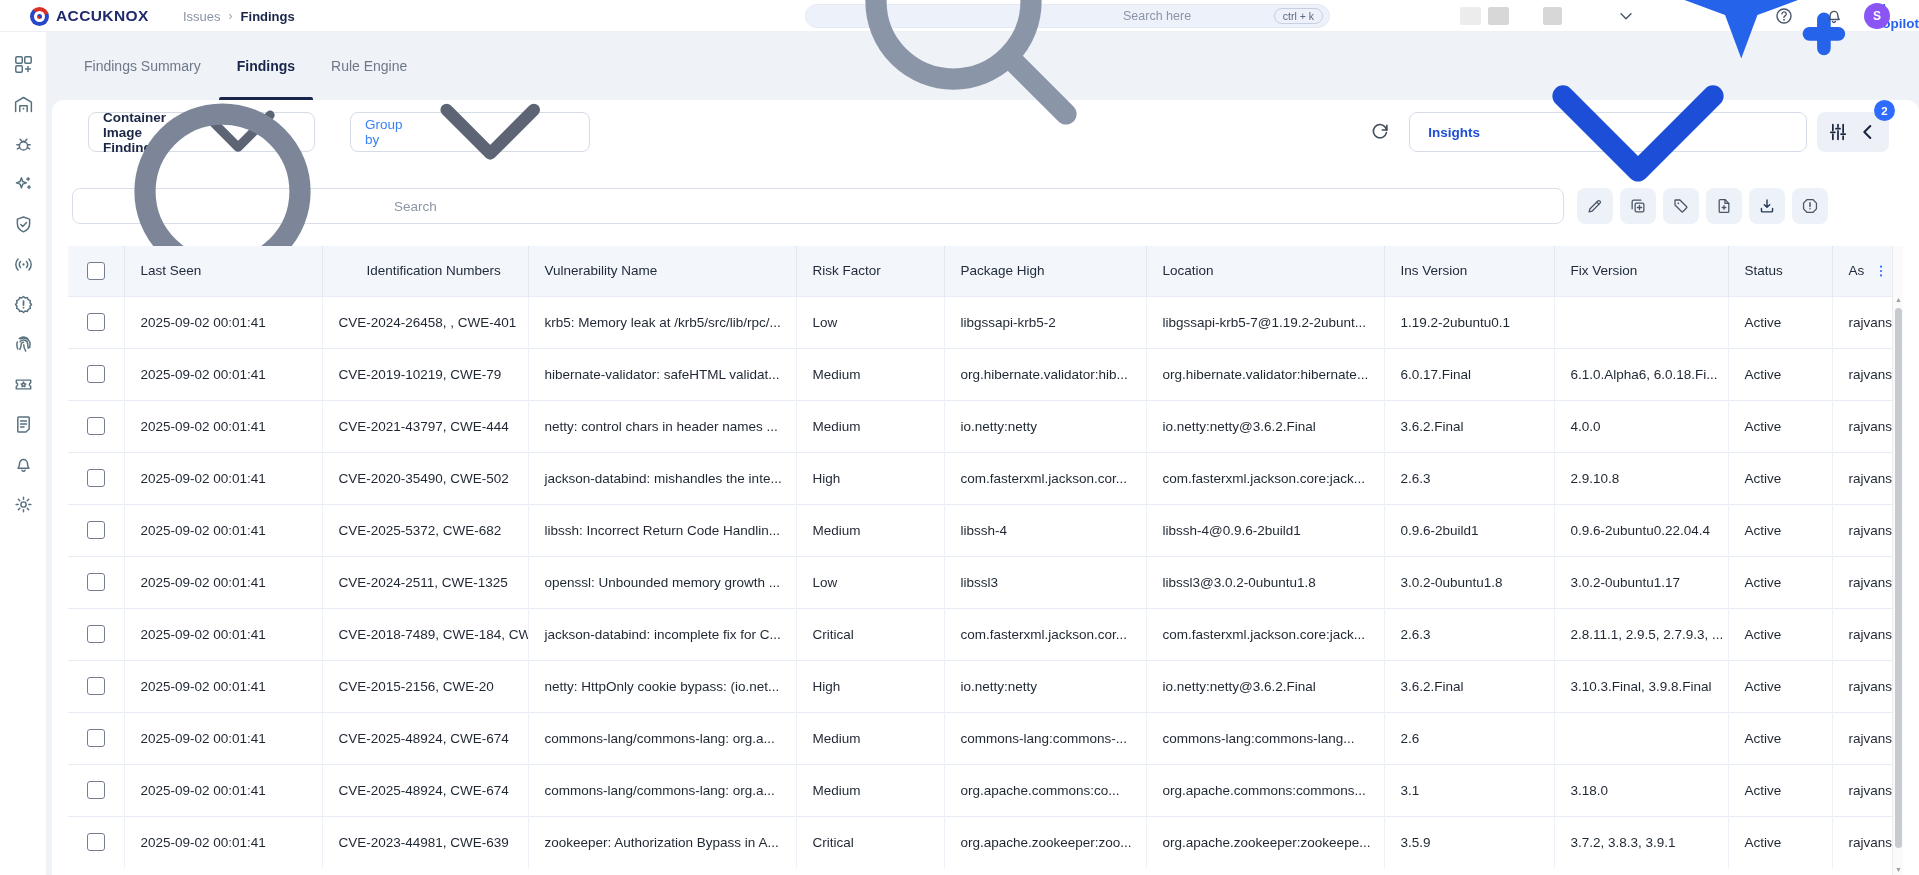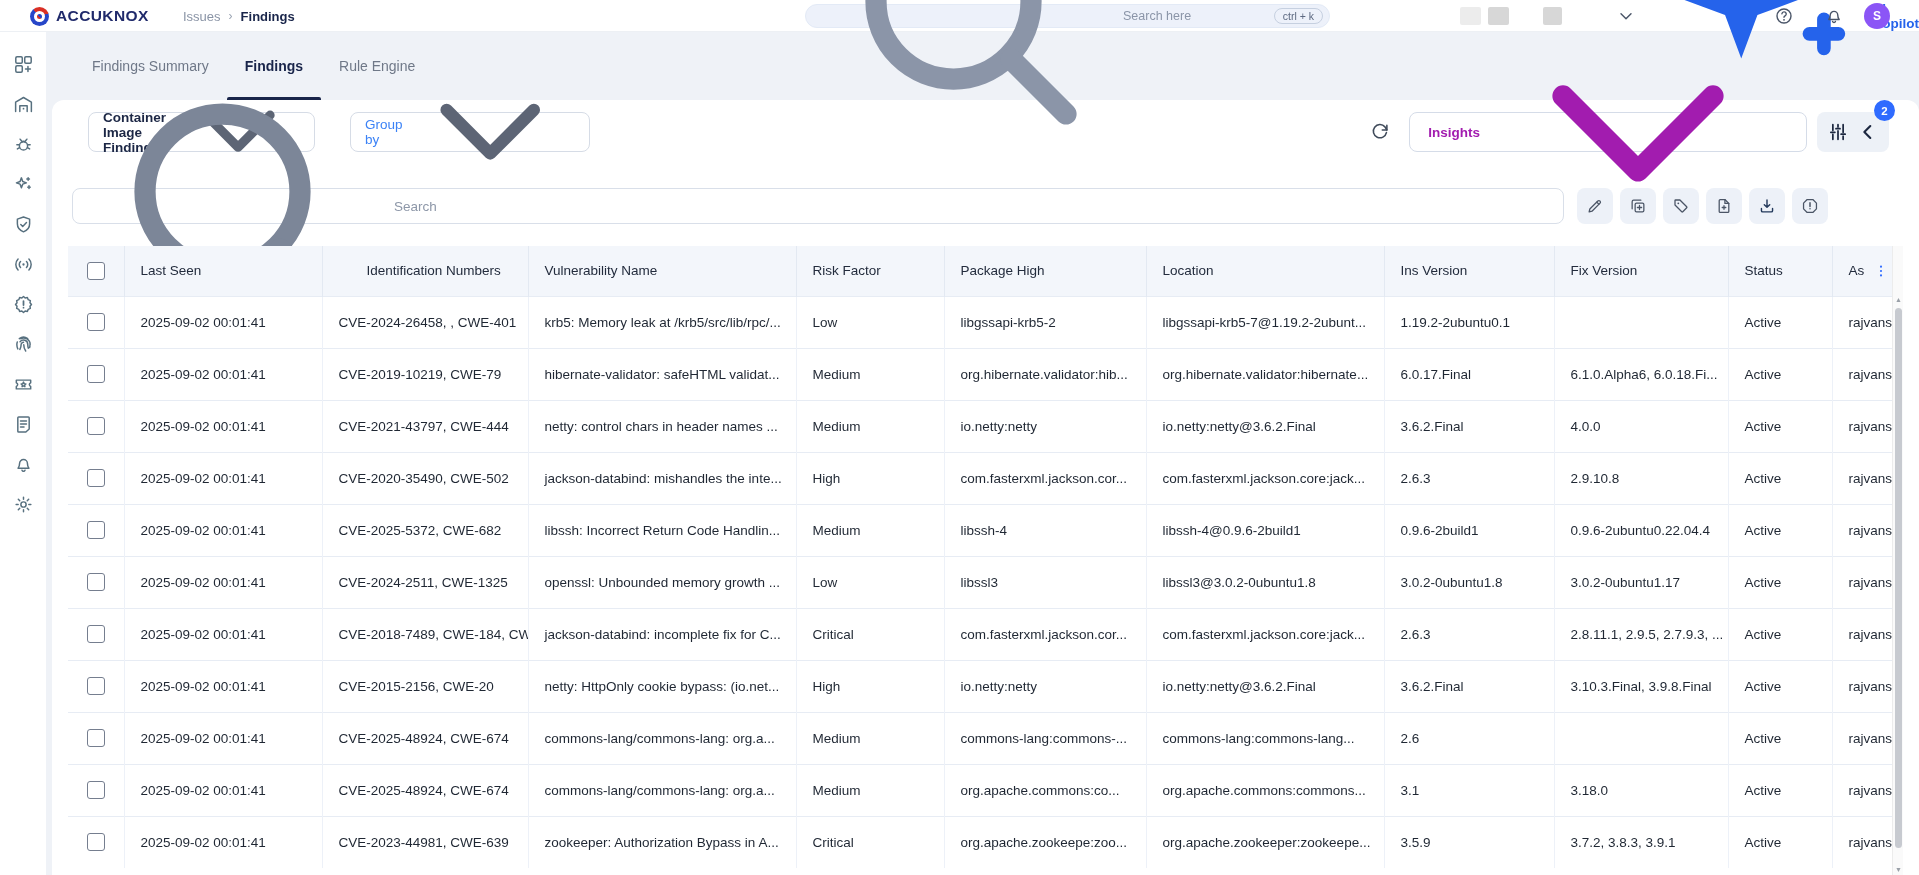--- a/index.html
+++ b/index.html
@@ -40,42 +40,42 @@
   .avatar { position:absolute; left:1864px; top:3px; width:26px; height:26px; border-radius:50%;
             background:#8b55f6; color:#fff; font-size:12px; font-weight:700; display:grid; place-items:center; }
 
   
   .sidebar { position:absolute; top:32px; left:0; width:46px; height:843px; background:#fff; z-index:20; padding-top:12px; }
   .sb-item { width:46px; height:40px; display:grid; place-items:center; color:#57707f; cursor:pointer; }
   .sb-item svg { width:21px; height:21px; }
 
   
   .main { position:absolute; top:32px; left:46px; width:1873px; height:843px; background:#eff2f7; }
-  .tabbar { height:68px; display:flex; align-items:stretch; padding-left:28px; }
+  .tabbar { height:68px; display:flex; align-items:stretch; padding-left:20px; }
   .tab { display:flex; align-items:center; padding:0 18px; font-size:14px; color:#6f7888; font-weight:500;
          position:relative; cursor:pointer; }
   .tab.active { color:#19254a; font-weight:700; }
   .tab.active::after { content:""; position:absolute; left:0; right:0; bottom:0; height:3px; background:#19254a; border-radius:2px 2px 0 0; }
 
   .card { position:absolute; top:68px; left:6px; width:1867px; height:775px; background:#fff; border-radius:12px 12px 0 0; }
 
   
   .filterrow { position:absolute; top:12px; left:36px; right:30px; height:40px; }
   .dd { position:absolute; top:0; height:40px; background:#fff; border:1px solid #d6dce6; border-radius:8px;
         display:flex; align-items:center; justify-content:space-between; padding:0 12px 0 14px; cursor:pointer; }
   .dd svg { width:16px; height:16px; color:#5d6575; }
   .dd-type { left:0; width:227px; }
   .dd-type .dd-label { font-size:13.5px; font-weight:700; color:#1c2745; }
   .dd-group { left:262px; width:240px; }
   .dd-group .dd-label { font-size:13.5px; color:#3b82f6; }
   .fr-right { position:absolute; right:0; top:0; height:40px; display:flex; align-items:center; gap:10px; }
   .refresh-btn { width:22px; height:22px; color:#3f4a5a; margin-right:8px; cursor:pointer; }
   .refresh-btn svg { width:22px; height:22px; }
   .btn-outline { height:40px; border:1px solid #d5dce8; background:#fff; border-radius:8px; display:flex;
-                 align-items:center; gap:8px; padding:0 18px; color:#a21caf; font-size:13.5px; font-weight:600; cursor:pointer; }
+                 align-items:center; gap:8px; padding:0 18px; color:#1d4ed8; font-size:13.5px; font-weight:600; cursor:pointer; }
   .btn-outline svg { width:15px; height:15px; }
   .btn-outline .gray { color:#5d6575; }
   .fgroup { position:relative; height:40px; background:#edf1f7; border-radius:8px; display:flex; align-items:center;
             gap:8px; padding:0 10px; }
   .fgroup .ic { width:22px; height:22px; color:#1d2840; cursor:pointer; }
   .fgroup .ic svg { width:22px; height:22px; }
   .fbadge { position:absolute; top:-12px; right:-6px; width:21px; height:21px; border-radius:50%;
             background:#2f6bff; color:#fff; font-size:11.5px; font-weight:700; display:grid; place-items:center; }
 
   
@@ -513,21 +513,21 @@
               <td>rajvans</td>
             </tr>
             <tr>
               <td class="col-check">
                 <div class="cb"></div>
               </td>
               <td>2025-09-02 00:01:41</td>
               <td>CVE-2023-44981, CWE-639</td>
               <td>zookeeper: Authorization Bypass in A...</td>
               <td>Critical</td>
-              <td>org.apache.zookeepe:zoo...</td>
+              <td>org.apache.zookeeper:zoo...</td>
               <td>org.apache.zookeeper:zookeepe...</td>
               <td>3.5.9</td>
               <td>3.7.2, 3.8.3, 3.9.1</td>
               <td>Active</td>
               <td>rajvans</td>
             </tr>
           </tbody>
       </table>
     </div>
 

